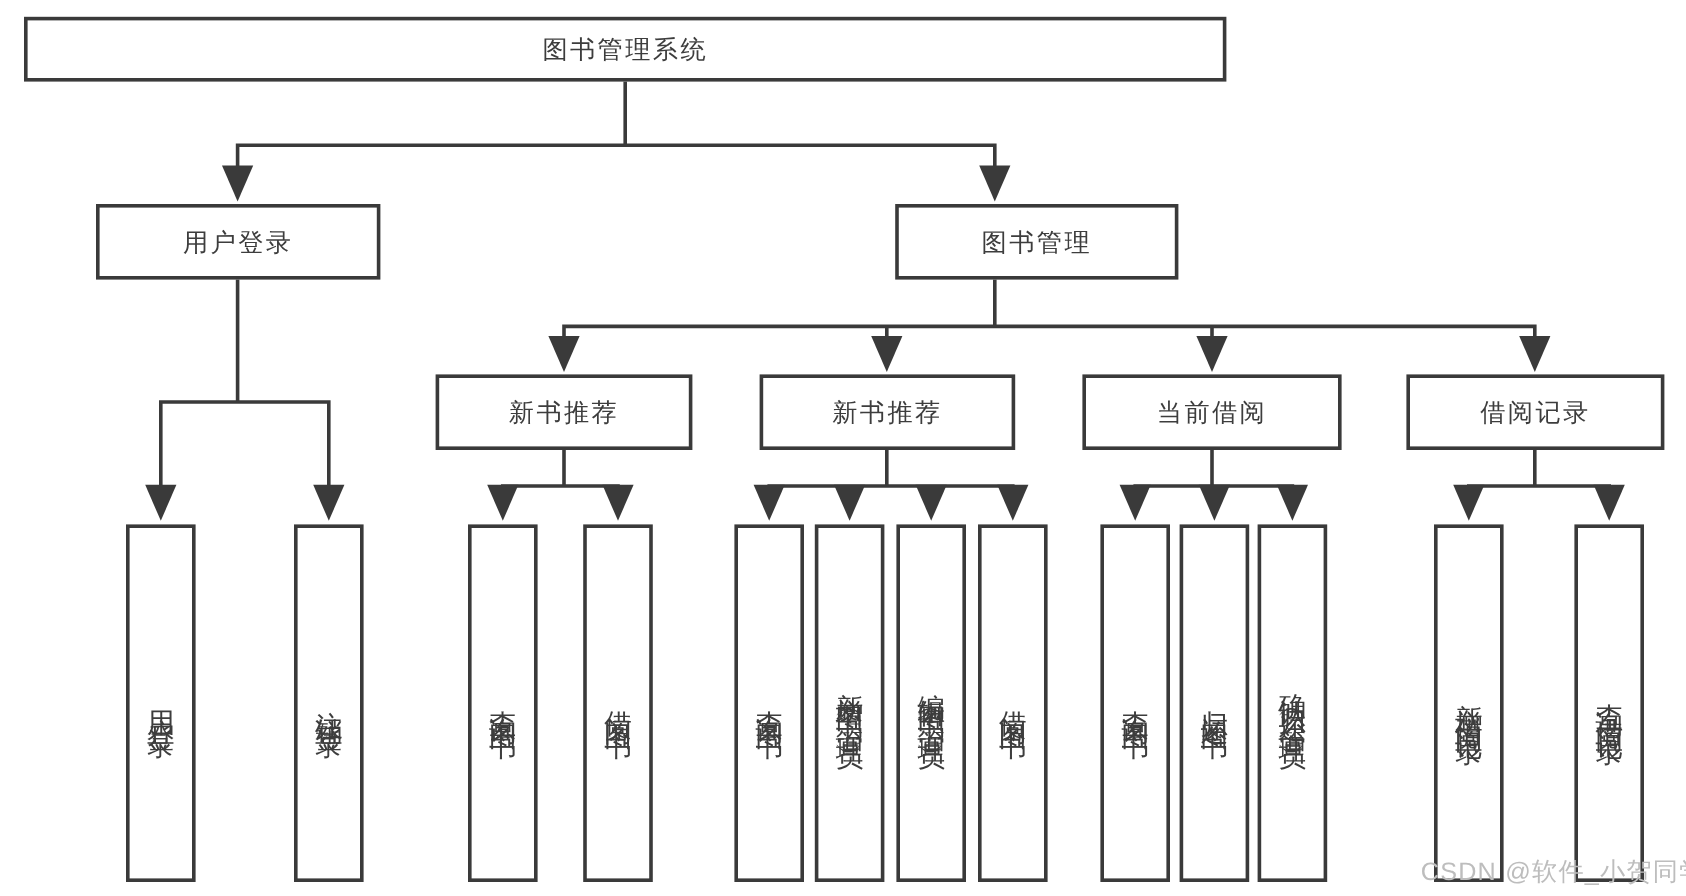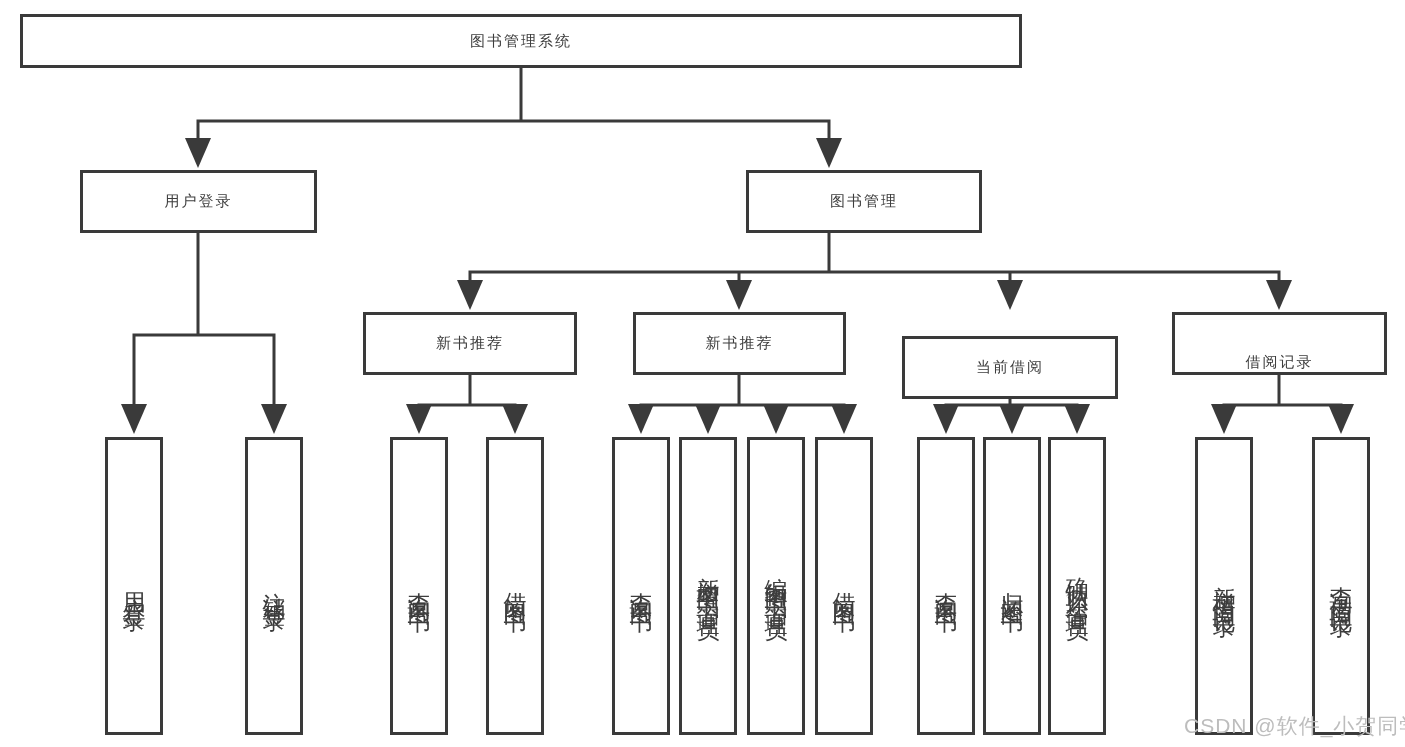--- a/index.html
+++ b/index.html
@@ -18,21 +18,21 @@
     width: 1405px; height: 747px;
   }
   .box {
     position: absolute;
     box-sizing: border-box;
     background: #ffffff;
     border: 3px solid #3a3a3a;
     display: flex;
     align-items: center;
     justify-content: center;
-    font-size: 15px;
+    font-size: 21px;
     letter-spacing: 2px;
     white-space: nowrap;
   }
   .leaf {
     position: absolute;
     box-sizing: border-box;
     background: #ffffff;
     border: 3px solid #3a3a3a;
     width: 58px;
     height: 298px;
@@ -112,24 +112,24 @@
   <div class="box" style="left:746px; top:170px; width:236px; height:63px;">
     <span>图书管理</span>
   </div>
 
   <div class="box" style="left:363px; top:312px; width:214px; height:63px;">
     <span>新书推荐</span>
   </div>
   <div class="box" style="left:633px; top:312px; width:213px; height:63px;">
     <span>新书推荐</span>
   </div>
-  <div class="box" style="left:902px; top:312px; width:216px; height:63px;margin-top:24px;">
+  <div class="box" style="left:902px; top:312px; width:216px; height:63px;">
     <span>当前借阅</span>
   </div>
-  <div class="box" style="left:1172px; top:312px; width:215px; height:63px;align-items:flex-end;">
+  <div class="box" style="left:1172px; top:312px; width:215px; height:63px;">
     <span>借阅记录</span>
   </div>
 
   <div class="leaf" style="left:105px;">
     <span>用户登录</span>
   </div>
   <div class="leaf" style="left:245px;">
     <span>注销登录</span>
   </div>
 

